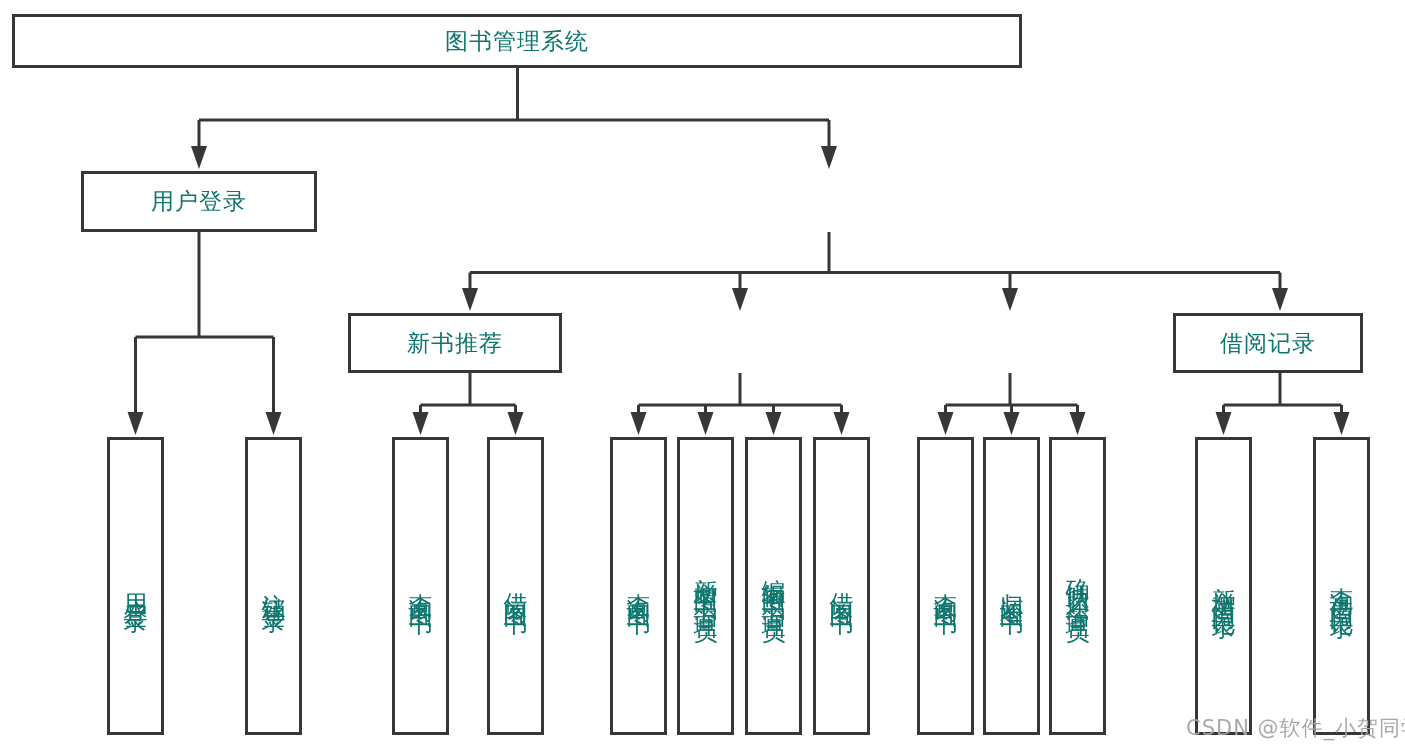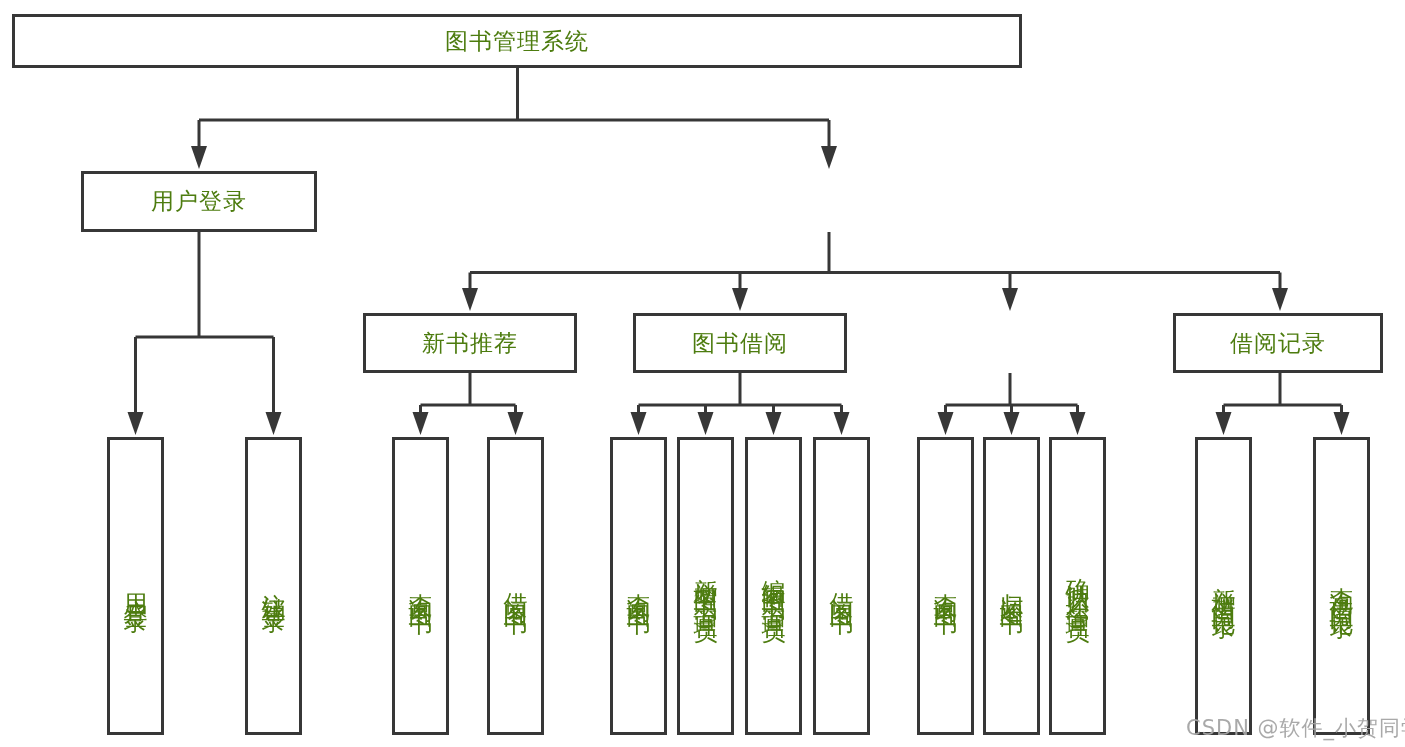--- a/index.html
+++ b/index.html
@@ -1,21 +1,21 @@
 <!DOCTYPE html>
 <html><head>
 <meta charset="utf-8">
 <style>
   html,body{margin:0;padding:0;background:#ffffff;}
   body{font-family:"DejaVu Sans","Liberation Sans",sans-serif;}
   #stage{position:relative;width:1405px;height:747px;background:#ffffff;overflow:hidden;}
   #connectors{position:absolute;left:0;top:0;z-index:0;}
   .box{position:absolute;box-sizing:border-box;border:3px solid #373737;background:#ffffff;
        display:flex;align-items:center;justify-content:center;z-index:1;}
-  .box .lbl{color:#4d7c0f;}
+  .box .lbl{color:#0f766e;}
   .h .lbl{font-size:23px;letter-spacing:1px;white-space:nowrap;}
   .v .lbl{writing-mode:vertical-rl;text-orientation:mixed;font-size:24px;line-height:1;
           letter-spacing:6px;}
   .watermark{position:absolute;z-index:3;color:rgba(164,164,164,0.95);font-size:21px;
              white-space:nowrap;letter-spacing:1px;}
 </style>
 </head>
 <body>
 
 <div id="stage">
@@ -87,27 +87,24 @@
   </svg>
 
   <div class="box h" style="left:12px;top:14px;width:1010px;height:54px">
     <span class="lbl">图书管理系统</span>
   </div>
 
   <div class="box h" style="left:81px;top:171px;width:236px;height:61px">
     <span class="lbl">用户登录</span>
   </div>
 
-  <div class="box h" style="left:363px;top:313px;width:214px;height:60px">
+  <div class="box h" style="left:348px;top:313px;width:214px;height:60px">
     <span class="lbl">新书推荐</span>
   </div>
-  <div class="box h" style="left:633px;top:313px;width:214px;height:60px">
-    <span class="lbl">图书借阅</span>
-  </div>
-  <div class="box h" style="left:1173px;top:313px;width:210px;height:60px">
+  <div class="box h" style="left:1173px;top:313px;width:190px;height:60px">
     <span class="lbl">借阅记录</span>
   </div>
 
   <div class="box v" style="left:107px;top:437px;width:57px;height:298px">
     <span class="lbl">用户登录</span>
   </div>
   <div class="box v" style="left:245px;top:437px;width:57px;height:298px">
     <span class="lbl">注销登录</span>
   </div>
 

